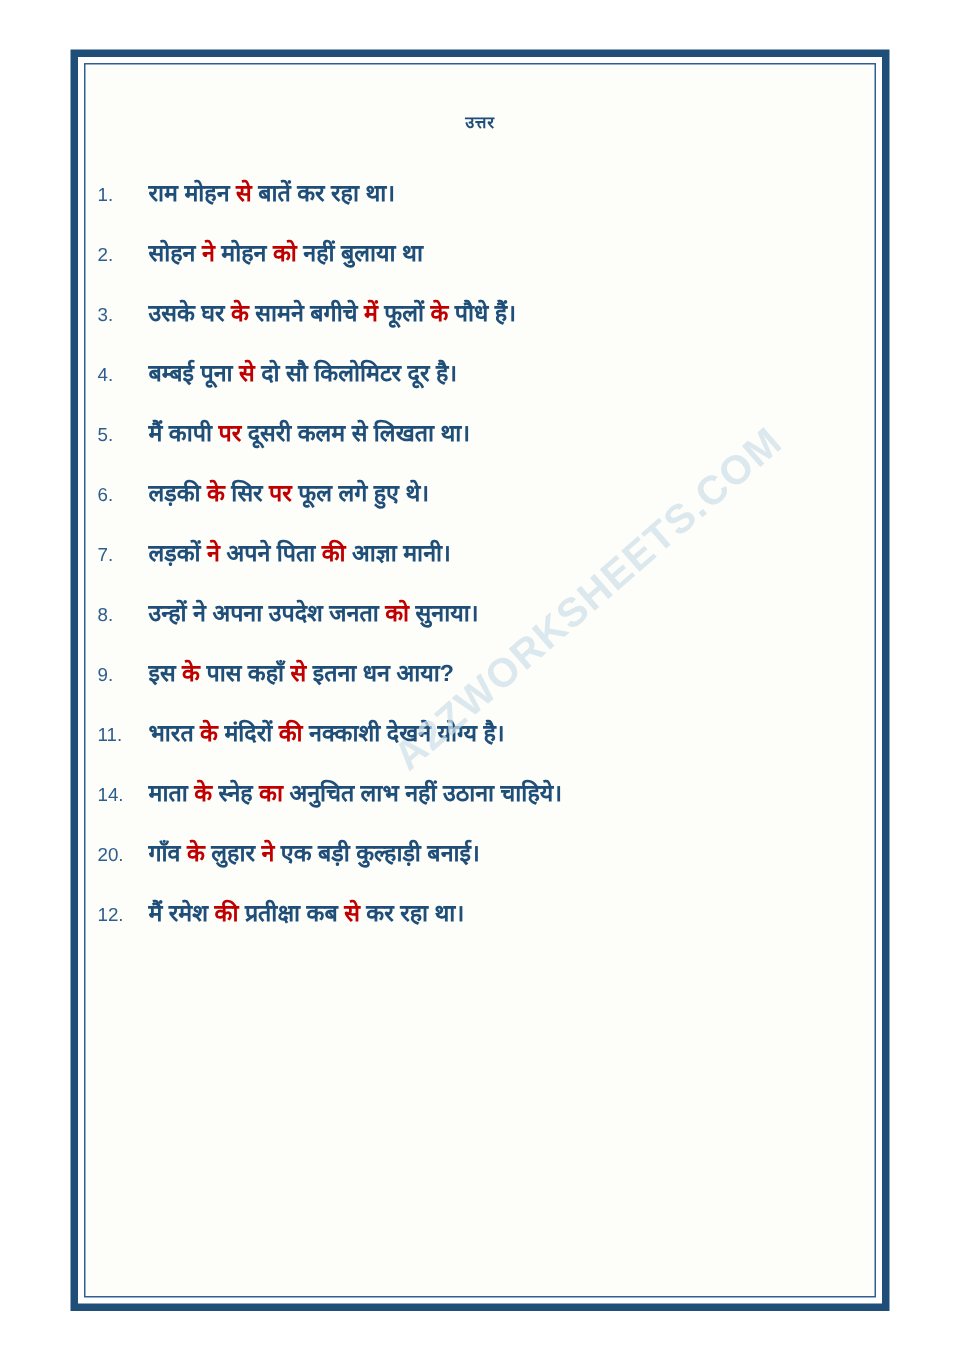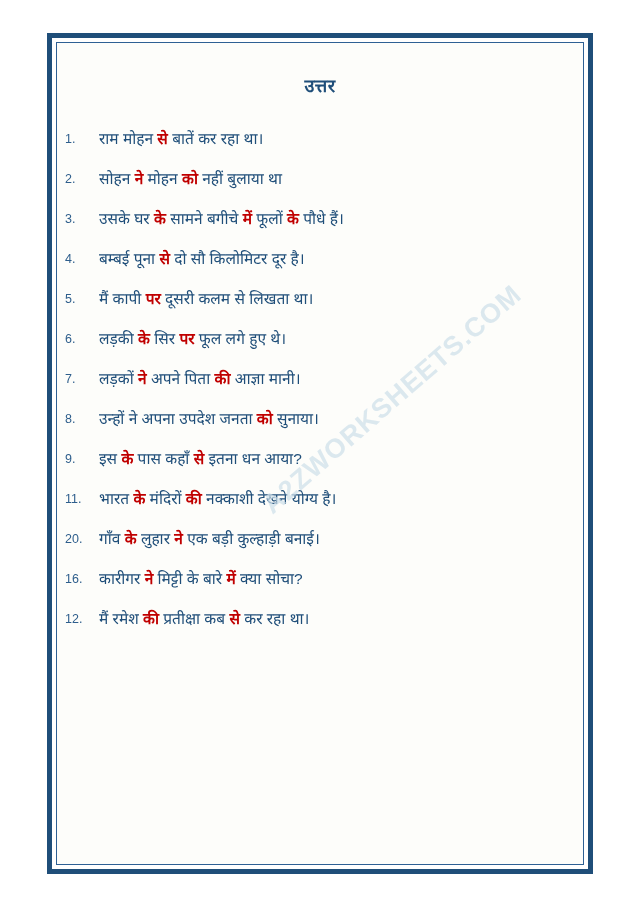--- a/index.html
+++ b/index.html
@@ -71,21 +71,21 @@
     top: 0;
     right: 0;
     bottom: 0;
     z-index: 2;
     padding: 0;
   }
 
   #doc-title {
     text-align: center;
     font-family: "Liberation Sans", "DejaVu Sans", sans-serif;
-    font-size: 18px;
+    font-size: 11px;
     font-weight: 700;
     color: #1F4E79;
     margin: 0;
     padding-top: 35px;
     letter-spacing: 0.5px;
   }
 
   #answers-list {
     list-style: none;
     margin: 0;
@@ -115,21 +115,21 @@
   .answer-text {
     flex: 1 1 auto;
     font-family: "Liberation Sans", "DejaVu Sans", sans-serif;
     font-size: 15.5px;
     color: #1F4E79;
     white-space: nowrap;
   }
 
   .answer-text .seg-normal {
     color: #1F4E79;
-    font-weight: 400;
+    font-weight: 700;
   }
   .answer-text .seg-mark {
     color: #C00000;
     font-weight: 700;
   }
 </style>
 </head>
 <body>
 
 <div id="page-frame">
@@ -176,26 +176,26 @@
         </li>
         <li class="answer-row">
           <span class="answer-num">9.</span>
           <span class="answer-text"><span class="seg-normal">इस </span><span class="seg-mark">के</span><span class="seg-normal"> पास कहाँ </span><span class="seg-mark">से</span><span class="seg-normal"> इतना धन आया?</span></span>
         </li>
         <li class="answer-row">
           <span class="answer-num">11.</span>
           <span class="answer-text"><span class="seg-normal">भारत </span><span class="seg-mark">के</span><span class="seg-normal"> मंदिरों </span><span class="seg-mark">की</span><span class="seg-normal"> नक्काशी देखने योग्य है।</span></span>
         </li>
         <li class="answer-row">
+          <span class="answer-num">14.</span>
+          <span class="answer-text"><span class="seg-normal">माता </span><span class="seg-mark">के</span><span class="seg-normal"> स्नेह </span><span class="seg-mark">का</span><span class="seg-normal"> अनुचित लाभ नहीं उठाना चाहिये।</span></span>
+        </li>
+        <li class="answer-row">
           <span class="answer-num">20.</span>
           <span class="answer-text"><span class="seg-normal">गाँव </span><span class="seg-mark">के</span><span class="seg-normal"> लुहार </span><span class="seg-mark">ने</span><span class="seg-normal"> एक बड़ी कुल्हाड़ी बनाई।</span></span>
-        </li>
-        <li class="answer-row">
-          <span class="answer-num">16.</span>
-          <span class="answer-text"><span class="seg-normal">कारीगर </span><span class="seg-mark">ने</span><span class="seg-normal"> मिट्टी के बारे </span><span class="seg-mark">में</span><span class="seg-normal"> क्या सोचा?</span></span>
         </li>
         <li class="answer-row">
           <span class="answer-num">12.</span>
           <span class="answer-text"><span class="seg-normal">मैं रमेश </span><span class="seg-mark">की</span><span class="seg-normal"> प्रतीक्षा कब </span><span class="seg-mark">से</span><span class="seg-normal"> कर रहा था।</span></span>
         </li>
       </ol>
   </div>
 </div>
 
 </body></html>

